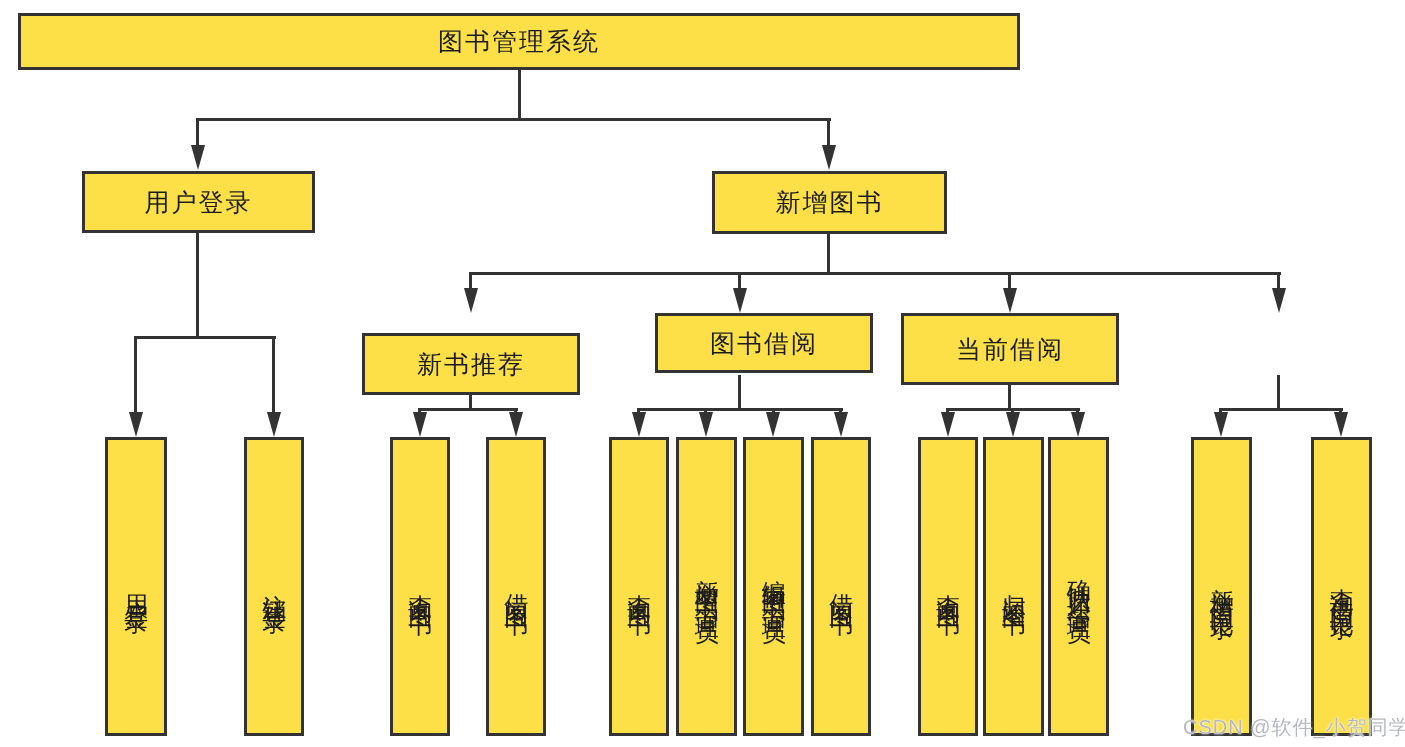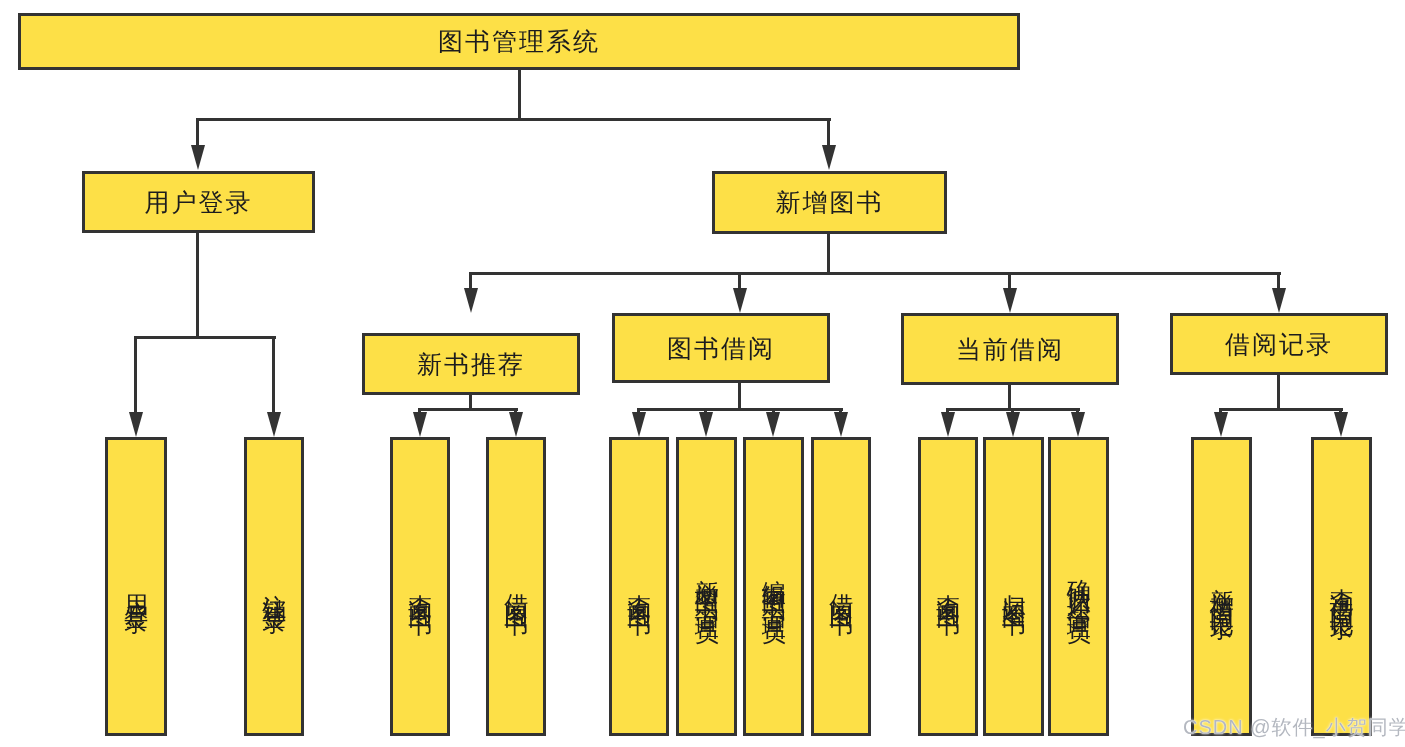--- a/index.html
+++ b/index.html
@@ -125,28 +125,25 @@
   <div class="box hnode" style="left:82px;top:171px;width:233px;height:62px;">
     <span>用户登录</span>
   </div>
   <div class="box hnode" style="left:712px;top:171px;width:235px;height:63px;">
     <span>新增图书</span>
   </div>
 
   <div class="box hnode" style="left:362px;top:313px;width:218px;height:62px;margin-top:20px;">
     <span>新书推荐</span>
   </div>
-  <div class="box hnode" style="left:612px;top:313px;width:218px;height:70px;">
+  <div class="box hnode" style="left:655px;top:313px;width:218px;height:60px;">
     <span>图书借阅</span>
   </div>
   <div class="box hnode" style="left:901px;top:313px;width:218px;height:72px;">
     <span>当前借阅</span>
-  </div>
-  <div class="box hnode" style="left:1170px;top:313px;width:218px;height:62px;">
-    <span>借阅记录</span>
   </div>
 
   <div class="box leaf" style="left:105px;top:437px;width:62px;height:299px;">
     <span class="vtext">用户登录</span>
   </div>
   <div class="box leaf" style="left:244px;top:437px;width:60px;height:299px;">
     <span class="vtext">注销登录</span>
   </div>
 
   <div class="box leaf" style="left:390px;top:437px;width:60px;height:299px;">

